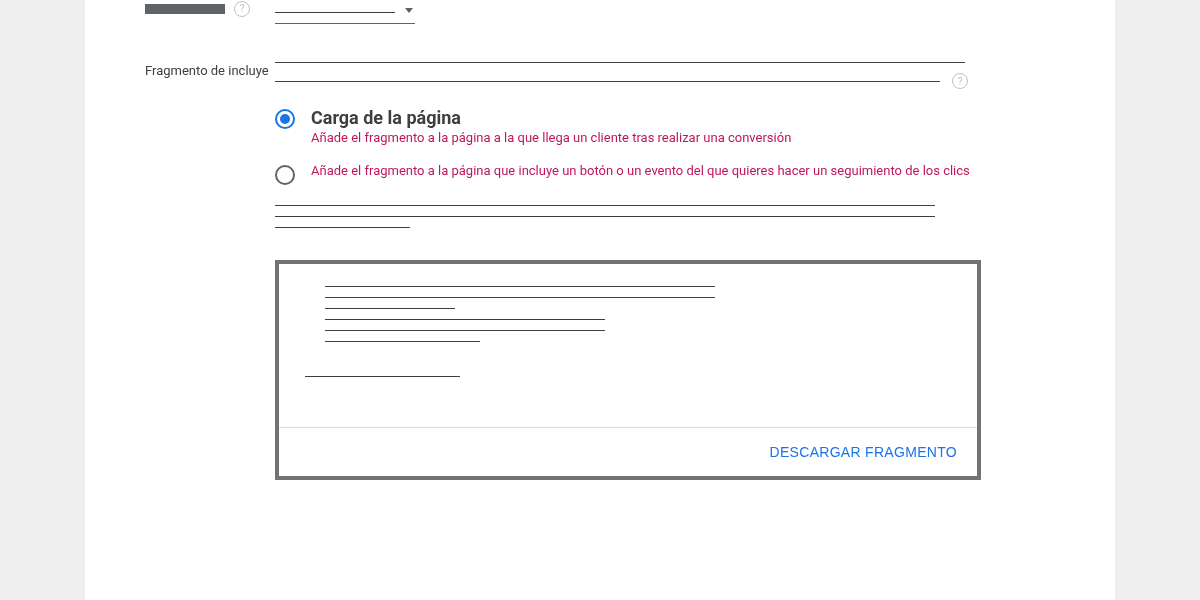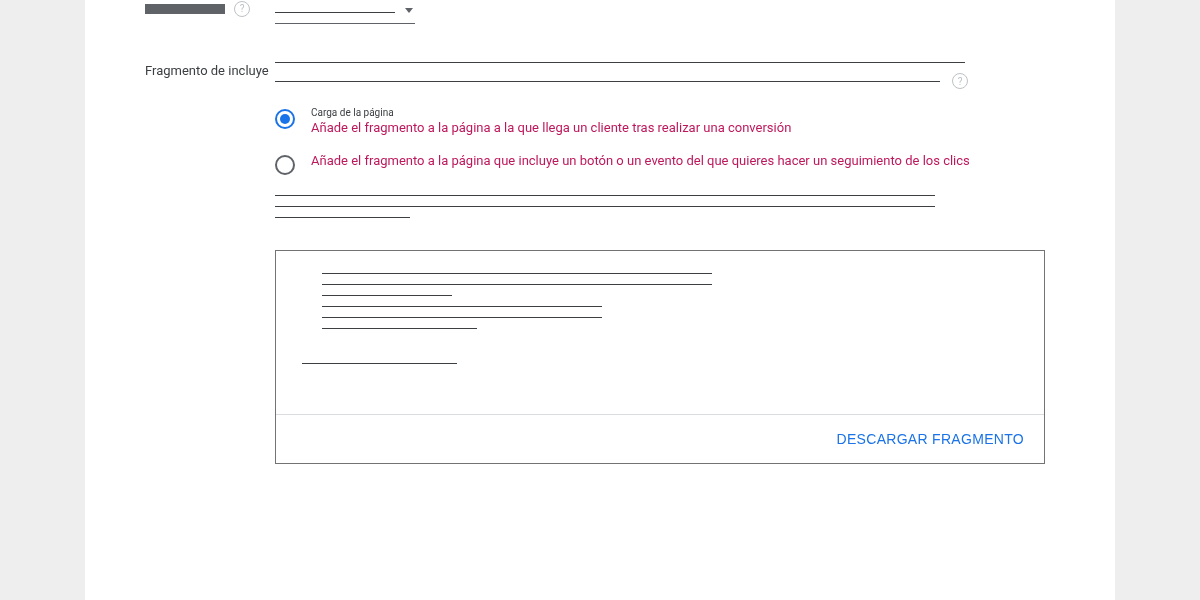--- a/index.html
+++ b/index.html
@@ -105,36 +105,36 @@
     }
     .radio-circle.selected { border-color: #1a73e8; }
     .radio-dot {
       width: 10px; height: 10px;
       background: #1a73e8;
       border-radius: 50%;
       display: none;
     }
     .radio-circle.selected .radio-dot { display: block; }
     .radio-text .title {
-      font-size: 10px;
-      font-weight: 400;
+      font-size: 18px;
+      font-weight: 700;
       color: #3c4043;
       margin-bottom: 2px;
     }
     .radio-text .desc {
       font-size: 13px;
       color: #be185d;
     }
     .para-lines { margin-top: 20px; }
     .para-lines .redact-line { width: 660px; margin-bottom: 10px; }
     .para-lines .redact-line.last { width: 135px; }
     .code-box {
-      border: 1px solid #737373;
+      border: 4px solid #737373;
       margin-top: 32px;
-      width: 770px;
+      width: 706px;
     }
     .code-body {
       padding: 22px 26px 40px 26px;
       min-height: 140px;
     }
     .code-body .cline {
       border-top: 1px solid #3c4043;
       margin-bottom: 10px;
       margin-left: 0;
     }

